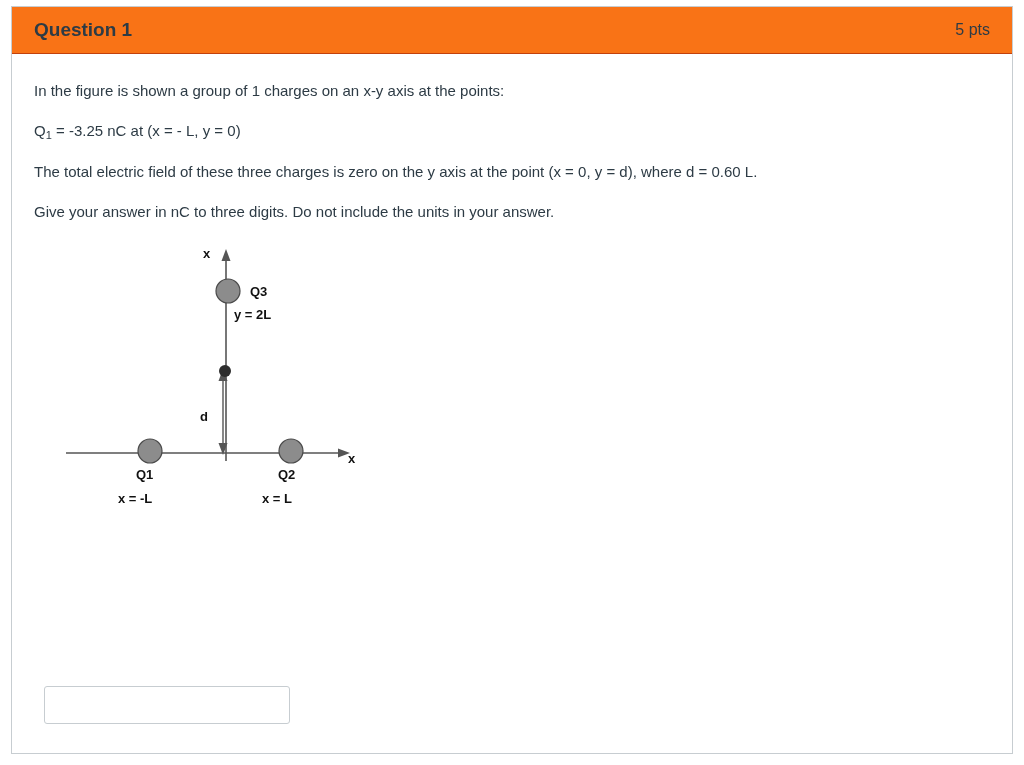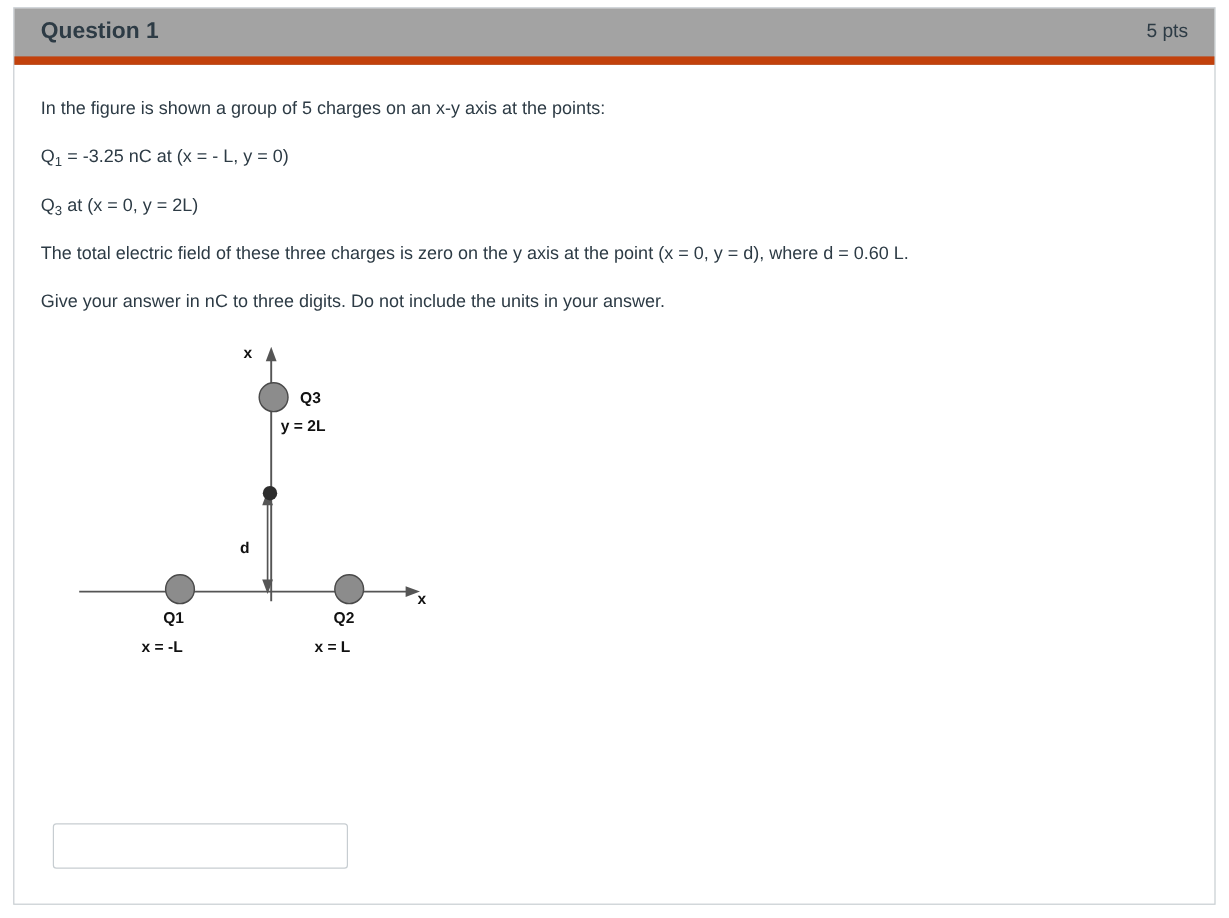--- a/index.html
+++ b/index.html
@@ -20,22 +20,22 @@
     left: 11px;
     top: 6px;
     width: 1002px;
     height: 748px;
     border: 1px solid #c7cdd1;
     background: #ffffff;
     box-sizing: border-box;
   }
   .question-header {
     height: 47px;
-    background: #a3a3a3;
-    border-bottom: 7px solid #c2410c;
+    background: #f97316;
+    border-bottom: 1px solid #c2410c;
     display: flex;
     align-items: center;
     justify-content: space-between;
     padding: 0 22px 0 22px;
     box-sizing: border-box;
   }
   .question-title {
     font-size: 19px;
     font-weight: bold;
     color: #2d3b45;
@@ -93,26 +93,25 @@
 
   <div class="question-card">
 
     <div class="question-header">
       <span class="question-title">Question 1</span>
       <span class="question-points">5 pts</span>
     </div>
 
     <div class="question-body">
 
-      <p class="qline">In the figure is shown a group of 5 charges on an x-y axis at the points:</p>
+      <p class="qline">In the figure is shown a group of 1 charges on an x-y axis at the points:</p>
 
       <p class="qline">Q<sub>1</sub> = -3.25 nC at (x = - L, y = 0)</p>
 
 
-      <p class="qline">Q<sub>3</sub> at (x = 0, y = 2L)</p>
 
       <p class="qline">The total electric field of these three charges is zero on the y axis at the point (x = 0, y = d), where d = 0.60 L.</p>
 
 
       <p class="qline">Give your answer in nC to three digits. Do not include the units in your answer.</p>
 
       <div class="figure-wrap">
         <svg width="400" height="280" viewBox="0 0 400 280">
 
           <line x1="178" y1="18" x2="178" y2="220" stroke="#555555" stroke-width="1.6"></line>

